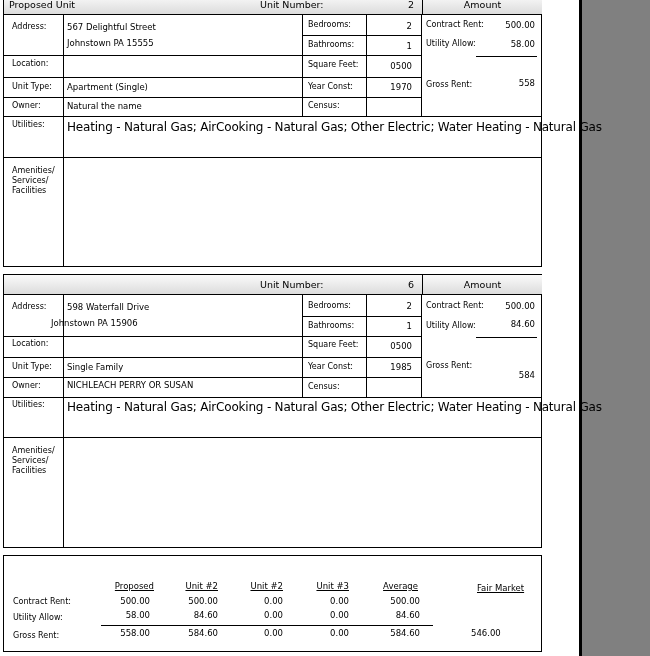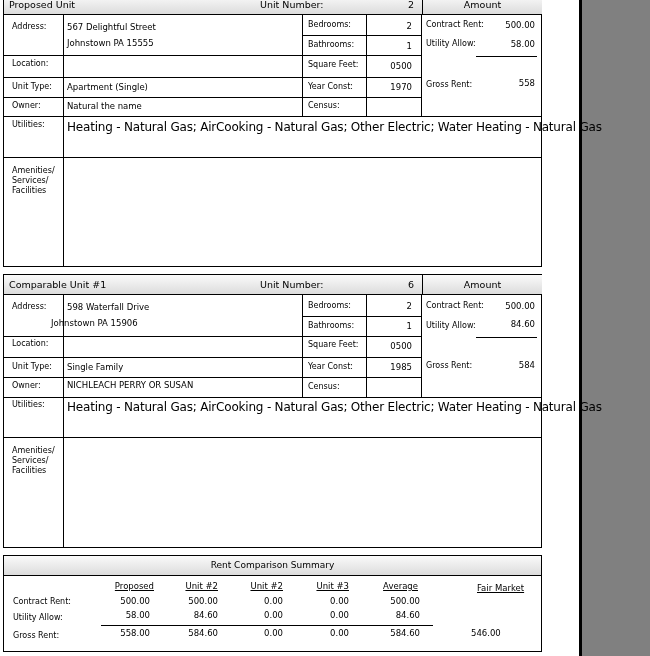--- a/index.html
+++ b/index.html
@@ -82,21 +82,20 @@
   <span class="abs lbl" style="left:422px;top:25px;">Contract Rent:</span>
   <span class="abs r" style="right:6px;top:25px;">500.00</span>
   <span class="abs lbl" style="left:422px;top:44px;">Utility Allow:</span>
   <span class="abs r" style="right:6px;top:44px;">58.00</span>
   <span class="abs lbl" style="left:422px;top:85px;">Gross Rent:</span>
   <span class="abs r" style="right:6px;top:83px;">558</span>
 </div>
 
 <div class="unit-box" style="top:274px;height:274px;">
   <div class="hdr hdr-left">
-    <span class="title">Comparable Unit #1</span>
     <span class="unl">Unit Number:</span>
     <span class="unv">6</span>
   </div>
   <div class="hdr hdr-right">Amount</div>
 
   <div class="vl" style="left:59px;top:20px;height:253px;"></div>
   <div class="vl" style="left:298px;top:20px;height:102px;"></div>
   <div class="vl" style="left:362px;top:20px;height:102px;"></div>
   <div class="vl" style="left:417px;top:20px;height:102px;"></div>
   <div class="hl" style="left:298px;top:41px;width:119px;"></div>
@@ -131,25 +130,24 @@
   <span class="abs lbl" style="left:304px;top:87px;">Year Const:</span>
   <span class="abs r" style="right:129px;top:87px;">1985</span>
   <span class="abs lbl" style="left:304px;top:107px;">Census:</span>
   <span class="abs r" style="right:129px;top:107px;"></span>
 
   <span class="abs lbl" style="left:422px;top:26px;">Contract Rent:</span>
   <span class="abs r" style="right:6px;top:26px;">500.00</span>
   <span class="abs lbl" style="left:422px;top:46px;">Utility Allow:</span>
   <span class="abs r" style="right:6px;top:44px;">84.60</span>
   <span class="abs lbl" style="left:422px;top:86px;">Gross Rent:</span>
-  <span class="abs r" style="right:6px;top:85px;">584</span>
+  <span class="abs r" style="right:6px;top:95px;">584</span>
 </div>
 
 <div class="summary">
-  <div class="sum-hdr">Rent Comparison Summary</div>
 
   <span class="abs u r" style="right:387px;top:25px;">Proposed</span>
   <span class="abs u r" style="right:323px;top:25px;">Unit #2</span>
   <span class="abs u r" style="right:258px;top:25px;">Unit #2</span>
   <span class="abs u r" style="right:192px;top:25px;">Unit #3</span>
   <span class="abs u r" style="right:123px;top:25px;">Average</span>
   <span class="abs u" style="left:453px;top:27px;">Fair Market</span>
 
   <span class="abs lbl" style="left:9px;top:41px;">Contract Rent:</span>
   <span class="abs r" style="right:391px;top:40px;">500.00</span>

